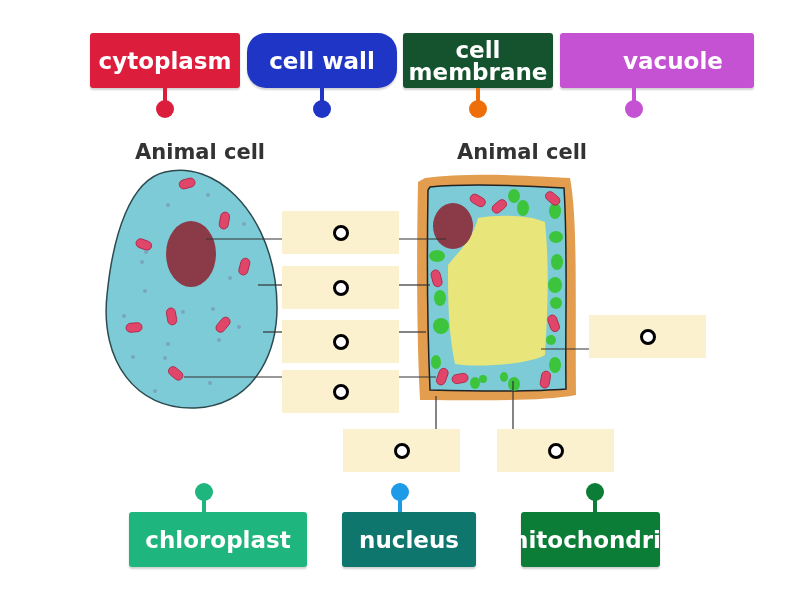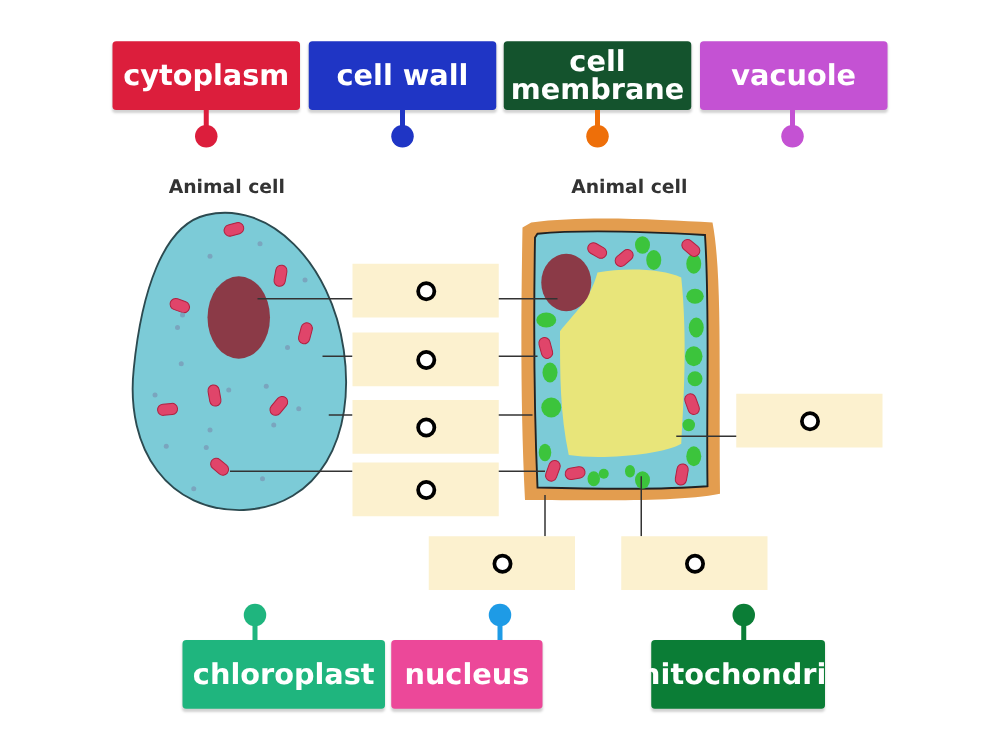--- a/index.html
+++ b/index.html
@@ -2,42 +2,42 @@
 <html><head>
 <meta charset="utf-8">
 <style>
   html, body { margin:0; padding:0; background:#ffffff; }
   body { width:800px; height:600px; position:relative; overflow:hidden; font-family:"DejaVu Sans", sans-serif; }
   .tile { position:absolute; height:55px; border-radius:3px; color:#fff; font-weight:bold; font-size:23px;
           display:flex; align-items:center; justify-content:center; text-align:center; line-height:22px;
           box-shadow:0 2px 2px rgba(0,0,0,0.18); cursor:grab; }
   .stem { position:absolute; width:4px; }
   .knob { position:absolute; width:18px; height:18px; border-radius:50%; }
-  .heading { position:absolute; font-size:15px; font-weight:bold; color:#333; }
+  .heading { position:absolute; font-size:21px; font-weight:bold; color:#333; }
   .drop { position:absolute; width:117px; height:43px; background:#fcf1cf; }
   .drop .dot { position:absolute; left:50%; top:50%; width:10px; height:10px; margin:-8px 0 0 -8px;
                border:3px solid #000; border-radius:50%; background:#fff; }
   svg { position:absolute; left:0; top:0; }
 </style>
 </head>
 <body>
 
 <div class="tile" style="left: 90px; top: 33px; width: 150px; background: rgb(220, 30, 60);">cytoplasm</div>
 <div class="stem" style="left: 163px; top: 88px; height: 14px; background: rgb(220, 30, 60);" id="s0"></div>
 <div class="knob" style="left: 156px; top: 100px; background: rgb(220, 30, 60);" id="k0"></div>
 
-<div class="tile" style="left: 247px; top: 33px; width: 150px; background: rgb(31, 53, 197);">cell wall</div>
+<div class="tile" style="left: 247px; top: 33px; width: 150px; background: rgb(31, 53, 197); border-radius: 19px;">cell wall</div>
 <div class="stem" style="left: 320px; top: 88px; height: 14px; background: rgb(31, 53, 197);" id="s1"></div>
 <div class="knob" style="left: 313px; top: 100px; background: rgb(31, 53, 197);" id="k1"></div>
 
 <div class="tile" style="left: 403px; top: 33px; width: 150px; background: #14532d;">cell membrane</div>
 <div class="stem" style="left: 476px; top: 88px; height: 14px; background: rgb(238, 111, 9);" id="s2"></div>
 <div class="knob" style="left: 469px; top: 100px; background: rgb(238, 111, 9);" id="k2"></div>
 
-<div class="tile" style="left: 560px; top: 33px; width: 150px; background: rgb(196, 82, 211);">vacuole</div>
+<div class="tile" style="left: 560px; top: 33px; width: 162px; background: rgb(196, 82, 211); padding-left: 32px;">vacuole</div>
 <div class="stem" style="left: 632px; top: 88px; height: 14px; background: rgb(196, 82, 211);" id="s3"></div>
 <div class="knob" style="left: 625px; top: 100px; background: rgb(196, 82, 211);" id="k3"></div>
 
 <div class="heading" style="left:135px;top:140px;">Animal cell</div>
 <div class="heading" style="left:457px;top:140px;">Animal cell</div>
 
 <svg width="800" height="600">
 
   <path d="M165,172 C215,160 265,210 275,280 C285,350 255,405 195,408 C135,410 100,360 107,295 C113,235 130,180 165,172 Z" fill="#7ccbd7" stroke="#2c4a50" stroke-width="1.5"></path>
   <ellipse cx="191" cy="254" rx="25" ry="33" fill="#8b3a47"></ellipse>
@@ -139,21 +139,21 @@
     <span class="dot"></span>
   </div>
 <div class="drop" style="left:497px;top:429px;">
     <span class="dot"></span>
   </div>
 
 <div class="dotlayer"></div>
 
 <div class="knob" style="left: 195px; top: 483px; background: rgb(31, 181, 126);" id="k4"></div>
 <div class="stem" style="left: 202px; top: 497px; height: 15px; background: rgb(31, 181, 126);" id="s4"></div>
-<div class="tile" style="left: 129px; top: 512px; width: 162px; background: rgb(31, 181, 126); margin-left: 17px;">chloroplast</div>
+<div class="tile" style="left: 129px; top: 512px; width: 178px; background: rgb(31, 181, 126);">chloroplast</div>
 
 <div class="knob" style="left: 391px; top: 483px; background: rgb(30, 155, 230);" id="k5"></div>
 <div class="stem" style="left: 398px; top: 497px; height: 15px; background: rgb(30, 155, 230);" id="s5"></div>
-<div class="tile" style="left: 313px; top: 512px; width: 121px; background: #ec4899;">nucleus</div>
+<div class="tile" style="left: 342px; top: 512px; width: 134px; background: #0f766e;">nucleus</div>
 
 <div class="knob" style="left: 586px; top: 483px; background: rgb(11, 125, 54);" id="k6"></div>
 <div class="stem" style="left: 593px; top: 497px; height: 15px; background: rgb(11, 125, 54);" id="s6"></div>
 <div class="tile" style="left: 521px; top: 512px; width: 139px; background: rgb(11, 125, 54);">mitochondria</div>
 
 </body></html>

